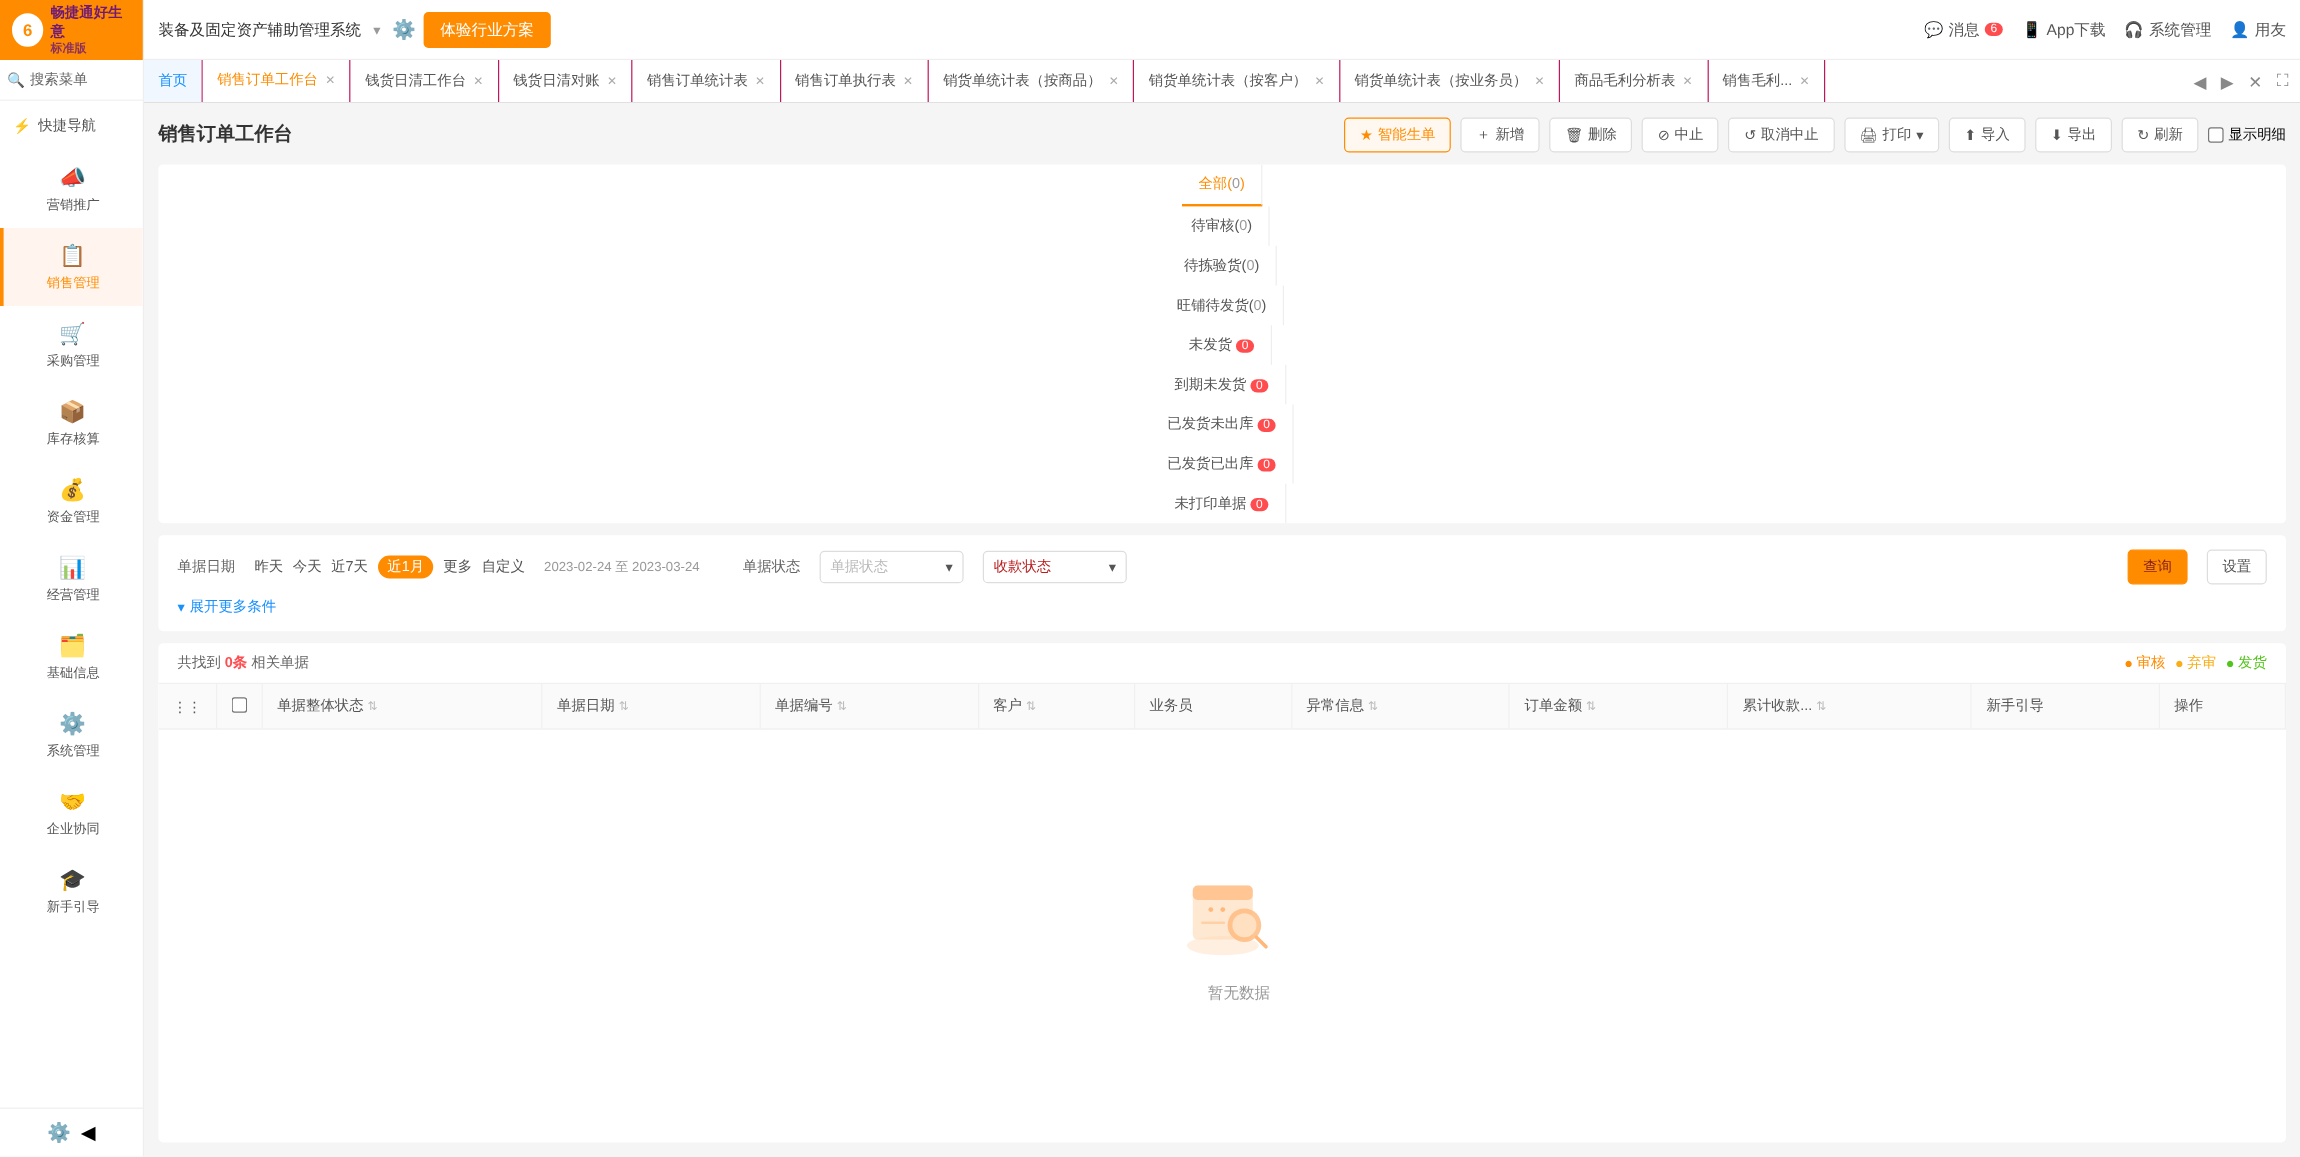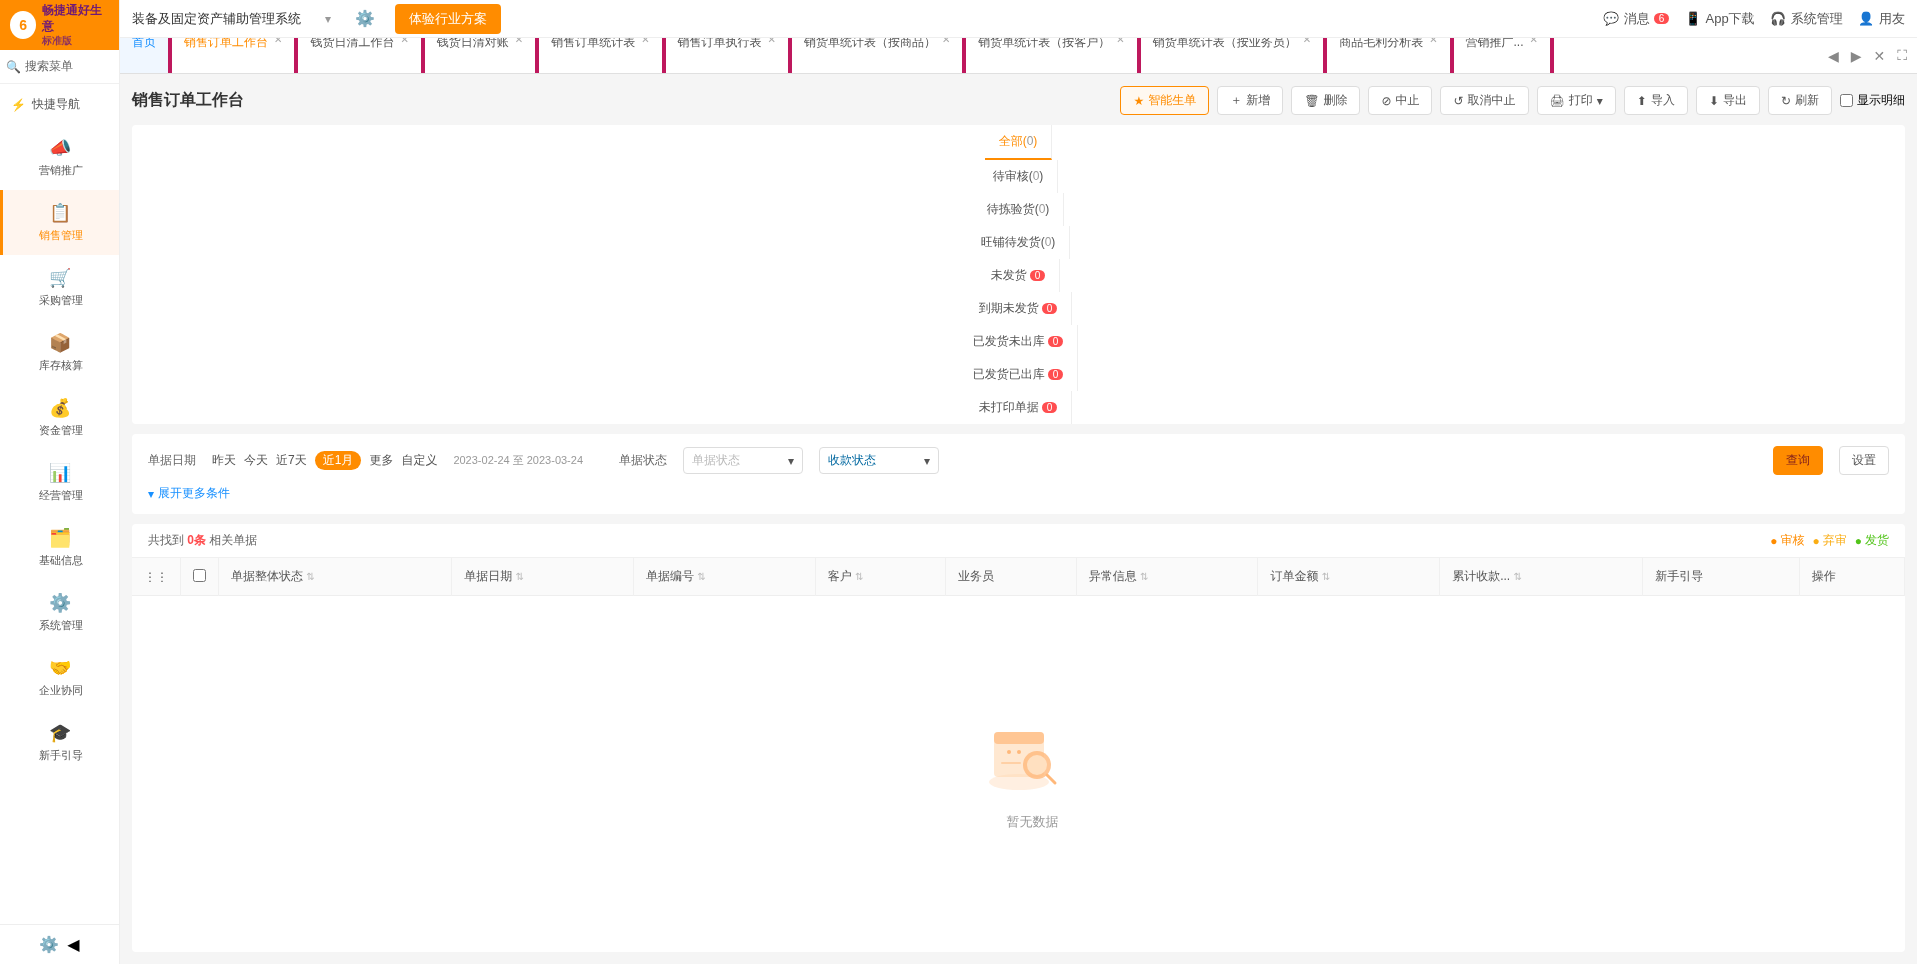--- a/index.html
+++ b/index.html
@@ -15,32 +15,32 @@
     .sidebar-item { display: flex; flex-direction: column; align-items: center; padding: 12px 8px; cursor: pointer; color: #555; gap: 4px; border-left: 3px solid transparent; }
     .sidebar-item.active { background: #fff5ee; color: #ff8c00; border-left-color: #ff8c00; }
     .sidebar-item-icon { font-size: 18px; }
     .sidebar-item-label { font-size: 11px; text-align: center; }
     .sidebar-footer { border-top: 1px solid #eee; padding: 10px; display: flex; gap: 8px; justify-content: center; }
 
     
     .main { flex: 1; display: flex; flex-direction: column; overflow: hidden; }
 
     
-    .topbar { height: 38px; background: #fff; display: flex; align-items: center; padding: 0 12px; border-bottom: 1px solid #eee; gap: 20px; }
+    .topbar { height: 50px; background: #fff; display: flex; align-items: center; padding: 0 12px; border-bottom: 1px solid #eee; gap: 6px; }
     .topbar-title { font-size: 13px; color: #333; flex: 0 0 auto; }
     .topbar-arrow { color: #999; margin: 0 4px; }
     .topbar-settings { color: #888; cursor: pointer; font-size: 16px; }
     .topbar-btn { background: #ff8c00; color: #fff; border: none; border-radius: 4px; padding: 6px 14px; cursor: pointer; font-size: 13px; }
     .topbar-right { margin-left: auto; display: flex; align-items: center; gap: 16px; color: #555; font-size: 13px; }
     .topbar-right-item { display: flex; align-items: center; gap: 4px; cursor: pointer; }
     .badge { background: #ff4d4f; color: #fff; border-radius: 8px; padding: 0 5px; font-size: 10px; }
 
     
     .tabbar { background: #fff; display: flex; align-items: center; border-bottom: 1px solid #e0e0e0; overflow: hidden; height: 36px; }
-    .tab { display: flex; padding: 0 12px; height: 44px; font-size: 12px; cursor: pointer; border-right: 4px solid #be185d; color: #555; white-space: nowrap; gap: 6px; flex-shrink: 0; }
+    .tab { display: flex; align-items: center; padding: 0 12px; height: 44px; font-size: 12px; cursor: pointer; border-right: 1px solid #be185d; color: #555; white-space: nowrap; gap: 6px; flex-shrink: 0; }
     .tab.active { color: #ff8c00; background: #fff; border-bottom: 2px solid #ff8c00; }
     .tab-home { background: #f0f7ff; color: #1890ff; }
     .tab-close { font-size: 10px; color: #aaa; }
     .tabbar-nav { display: flex; align-items: center; gap: 4px; padding: 0 6px; margin-left: auto; }
     .tabbar-nav-btn { cursor: pointer; color: #888; padding: 2px 4px; font-size: 14px; }
 
     
     .content { flex: 1; overflow-y: auto; background: #f5f5f5; padding: 12px; display: flex; flex-direction: column; gap: 10px; }
 
     
@@ -229,21 +229,21 @@
     </div>
     <div class="tab">
       <span>销货单统计表（按业务员）</span>
       <span class="tab-close">✕</span>
     </div>
     <div class="tab">
       <span>商品毛利分析表</span>
       <span class="tab-close">✕</span>
     </div>
     <div class="tab">
-      <span>营销推广...</span>
+      <span>销售毛利...</span>
       <span class="tab-close">✕</span>
     </div>
     <div class="tabbar-nav">
       <span class="tabbar-nav-btn">◀</span>
       <span class="tabbar-nav-btn">▶</span>
       <span class="tabbar-nav-btn">✕</span>
       <span class="tabbar-nav-btn">⛶</span>
     </div>
   </div>
 
@@ -339,21 +339,21 @@
         </div>
         <span class="filter-date-range">2023-02-24 至 2023-03-24</span>
 
         <span class="filter-label" style="margin-left:20px;">单据状态</span>
         <div class="filter-select">
           <span style="color:#bbb;">单据状态</span>
           <span>▾</span>
         </div>
 
         <div class="filter-select">
-          <span style="color:#0369a1;">收款状态</span>
+          <span style="color:#b91c1c;">收款状态</span>
           <span>▾</span>
         </div>
 
         <button class="btn btn-primary" style="margin-left:auto;">查询</button>
         <button class="btn">设置</button>
       </div>
       <div class="filter-row">
         <div class="expand-btn">
           <span>▾</span>
           <span>展开更多条件</span>

